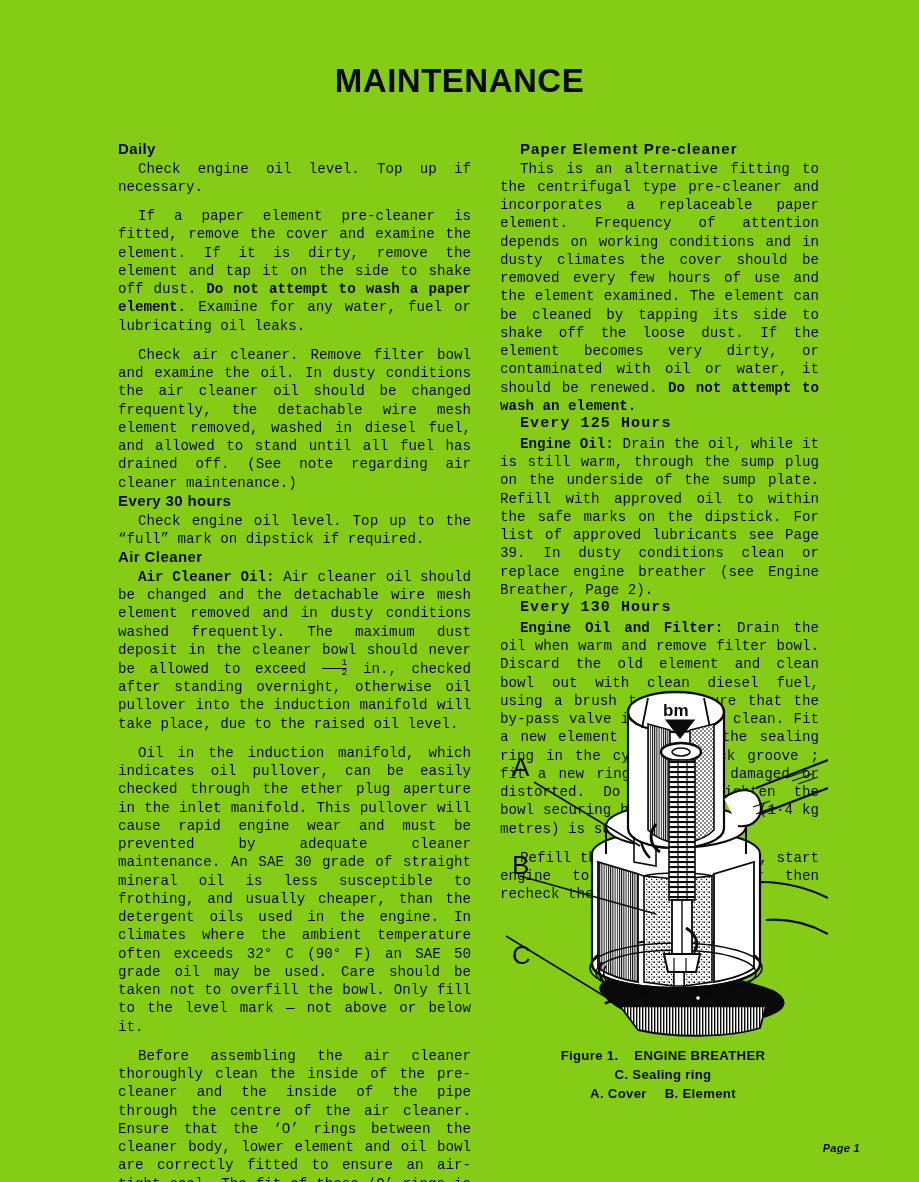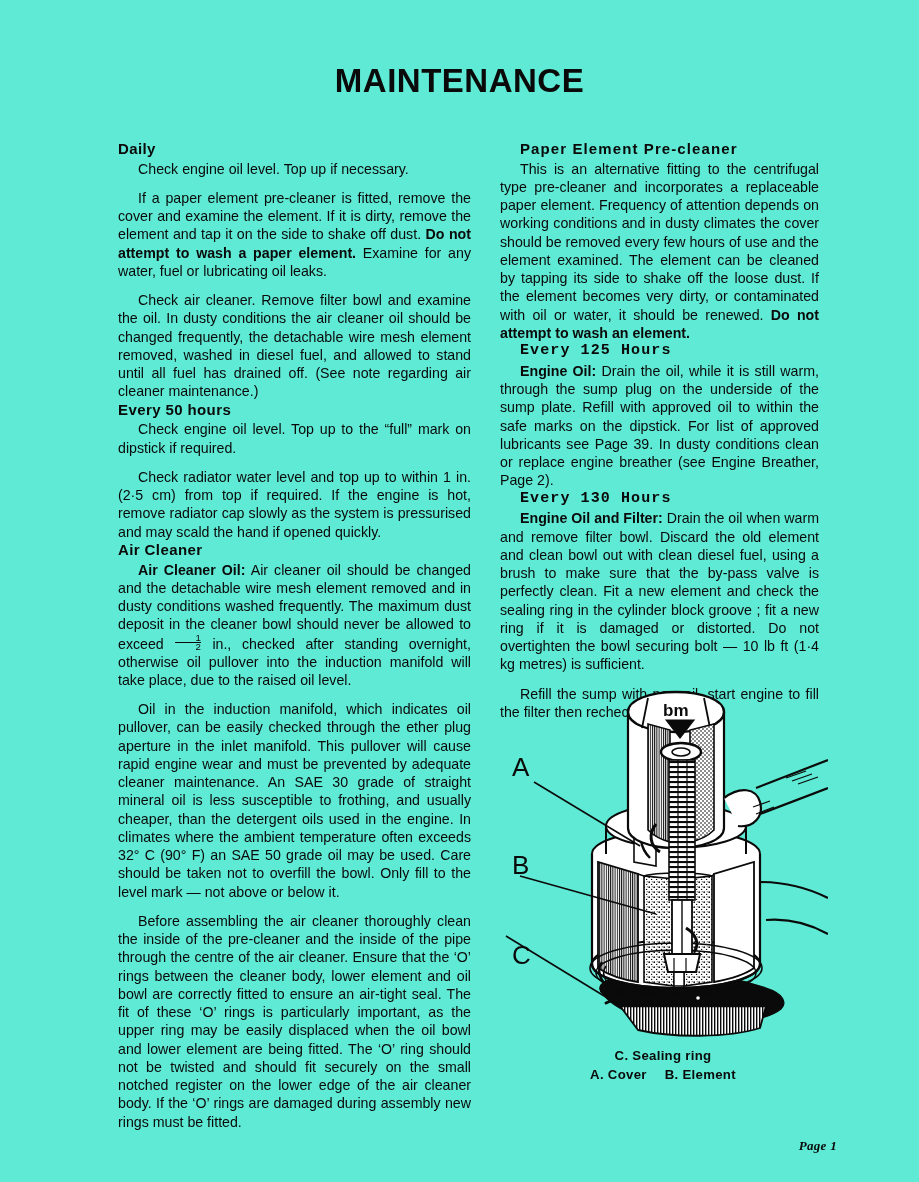--- a/index.html
+++ b/index.html
@@ -9,21 +9,21 @@
     background: #ffffff;
   }
   body {
     font-family: "Liberation Sans", sans-serif;
     color: #0a0a0a;
   }
   .page {
     position: relative;
     width: 919px;
     height: 1182px;
-    background: #5eead4;
+    background: #84cc16;
     overflow: hidden;
   }
 
   
   .page-title {
     position: absolute;
     left: 0;
     top: 62px;
     width: 919px;
     text-align: center;
@@ -64,21 +64,21 @@
   p.body {
     margin: 0 0 0 0;
     font-size: 14.2px;
     line-height: 1.285;
     text-align: justify;
     text-justify: inter-word;
     -webkit-hyphens: none;
     hyphens: none;
   }
   p.body + p.body { margin-top: 11px; }
-  p.indent { text-indent: 20px; }
+  p.indent { text-indent: 20px; font-family: Liberation Mono, monospace; }
   .b { font-weight: bold; }
 
   
   .frac {
     display: inline-block;
     vertical-align: -0.22em;
     font-size: 0.68em;
     line-height: 0.92;
     text-align: center;
     margin: 0 1px;
@@ -115,48 +115,46 @@
   }
   .fig-caption .legend {
     font-weight: bold;
     font-size: 13.2px;
   }
   .fig-caption .legend .spacer { display: inline-block; width: 18px; }
 
   
   .footer {
     position: absolute;
-    right: 82px;
+    right: 59px;
     bottom: 28px;
-    font-size: 13px;
+    font-size: 11px;
     font-weight: bold;
     font-style: italic;
     letter-spacing: 0.3px;
-    font-family: Liberation Serif, serif;
   }
 </style>
 </head>
 <body>
 
 <div class="page">
 
   <div class="page-title">MAINTENANCE</div>
 
   <div class="col col-left">
 
     <h2 class="section-head">Daily</h2>
     <p class="body indent">Check engine oil level. Top up if necessary.</p>
     <p class="body indent">
       <span>If a paper element pre-cleaner is fitted, remove the cover and examine the element. If it is dirty, remove the element and tap it on the side to shake off dust. <span class="b">Do not attempt to wash a paper element.</span> Examine for any water, fuel or lubricating oil leaks.</span>
     </p>
     <p class="body indent">Check air cleaner. Remove filter bowl and examine the oil.  In dusty conditions the air cleaner oil should be changed frequently, the detachable wire mesh element removed, washed in diesel fuel, and allowed to stand until all fuel has drained off. (See note regarding air cleaner maintenance.)</p>
 
-    <h2 class="section-head gap-before">Every 50 hours</h2>
+    <h2 class="section-head gap-before">Every 30 hours</h2>
     <p class="body indent">Check engine oil level. Top up to the “full” mark on dipstick if required.</p>
-    <p class="body indent">Check radiator water level and top up to within 1 in. (2·5 cm) from top if required. If the engine is hot, remove radiator cap slowly as the system is pressurised and may scald the hand if opened quickly.</p>
 
     <h2 class="section-head gap-before">Air Cleaner</h2>
     <p class="body indent"><span class="b">Air Cleaner Oil:</span> <span>Air cleaner oil should be changed and the detachable wire mesh element removed and in dusty conditions washed frequently. The maximum dust deposit in the cleaner bowl should never be allowed to exceed</span> <span class="frac"><span class="num">1</span><span class="den">2</span></span> <span>in., checked after standing overnight, otherwise oil pullover into the induction manifold will take place, due to the raised oil level.</span></p>
     <p class="body indent">Oil in the induction manifold, which indicates oil pullover, can be easily checked through the ether plug aperture in the inlet manifold. This pullover will cause rapid engine wear and must be prevented by adequate cleaner maintenance. An SAE 30 grade of straight mineral oil is less susceptible to frothing, and usually cheaper, than the detergent oils used in the engine. In climates where the ambient temperature often exceeds 32° C (90° F) an SAE 50 grade oil may be used. Care should be taken not to overfill the bowl. Only fill to the level mark — not above or below it.</p>
     <p class="body indent">Before assembling the air cleaner thoroughly clean the inside of the pre-cleaner and the inside of the pipe through the centre of the air cleaner. Ensure that the ‘O’ rings between the cleaner body, lower element and oil bowl are correctly fitted to ensure an air-tight seal. The fit of these ‘O’ rings is particularly important, as the upper ring may be easily displaced when the oil bowl and lower element are being fitted. The ‘O’ ring should not be twisted and should fit securely on the small notched register on the lower edge of the air cleaner body. If the ‘O’ rings are damaged during assembly new rings must be fitted.</p>
   </div>
 
   <div class="col col-right">
 
     <h2 class="section-head spaced">Paper Element Pre-cleaner</h2>
@@ -284,20 +282,25 @@
 
         <text x="14" y="100" font-family="Liberation Sans, sans-serif" font-size="26" fill="#0a0a0a">A</text>
         <text x="14" y="198" font-family="Liberation Sans, sans-serif" font-size="26" fill="#0a0a0a">B</text>
         <text x="14" y="288" font-family="Liberation Sans, sans-serif" font-size="26" fill="#0a0a0a">C</text>
 
         <text x="165" y="40" font-family="Liberation Sans, sans-serif" font-size="17" font-weight="bold" fill="#0a0a0a">bm</text>
       </svg>
     </div>
 
     <div class="fig-caption">
+      <div>
+        <span>Figure 1.</span>
+        <span style="display:inline-block;width:8px"></span>
+        <span>ENGINE BREATHER</span>
+      </div>
       <div class="legend">
         <span>C.  Sealing ring</span>
       </div>
       <div class="legend">
         <span>A.  Cover</span><span class="spacer"></span><span>B.  Element</span>
       </div>
     </div>
   </div>
 
   <div class="footer">Page 1</div>

